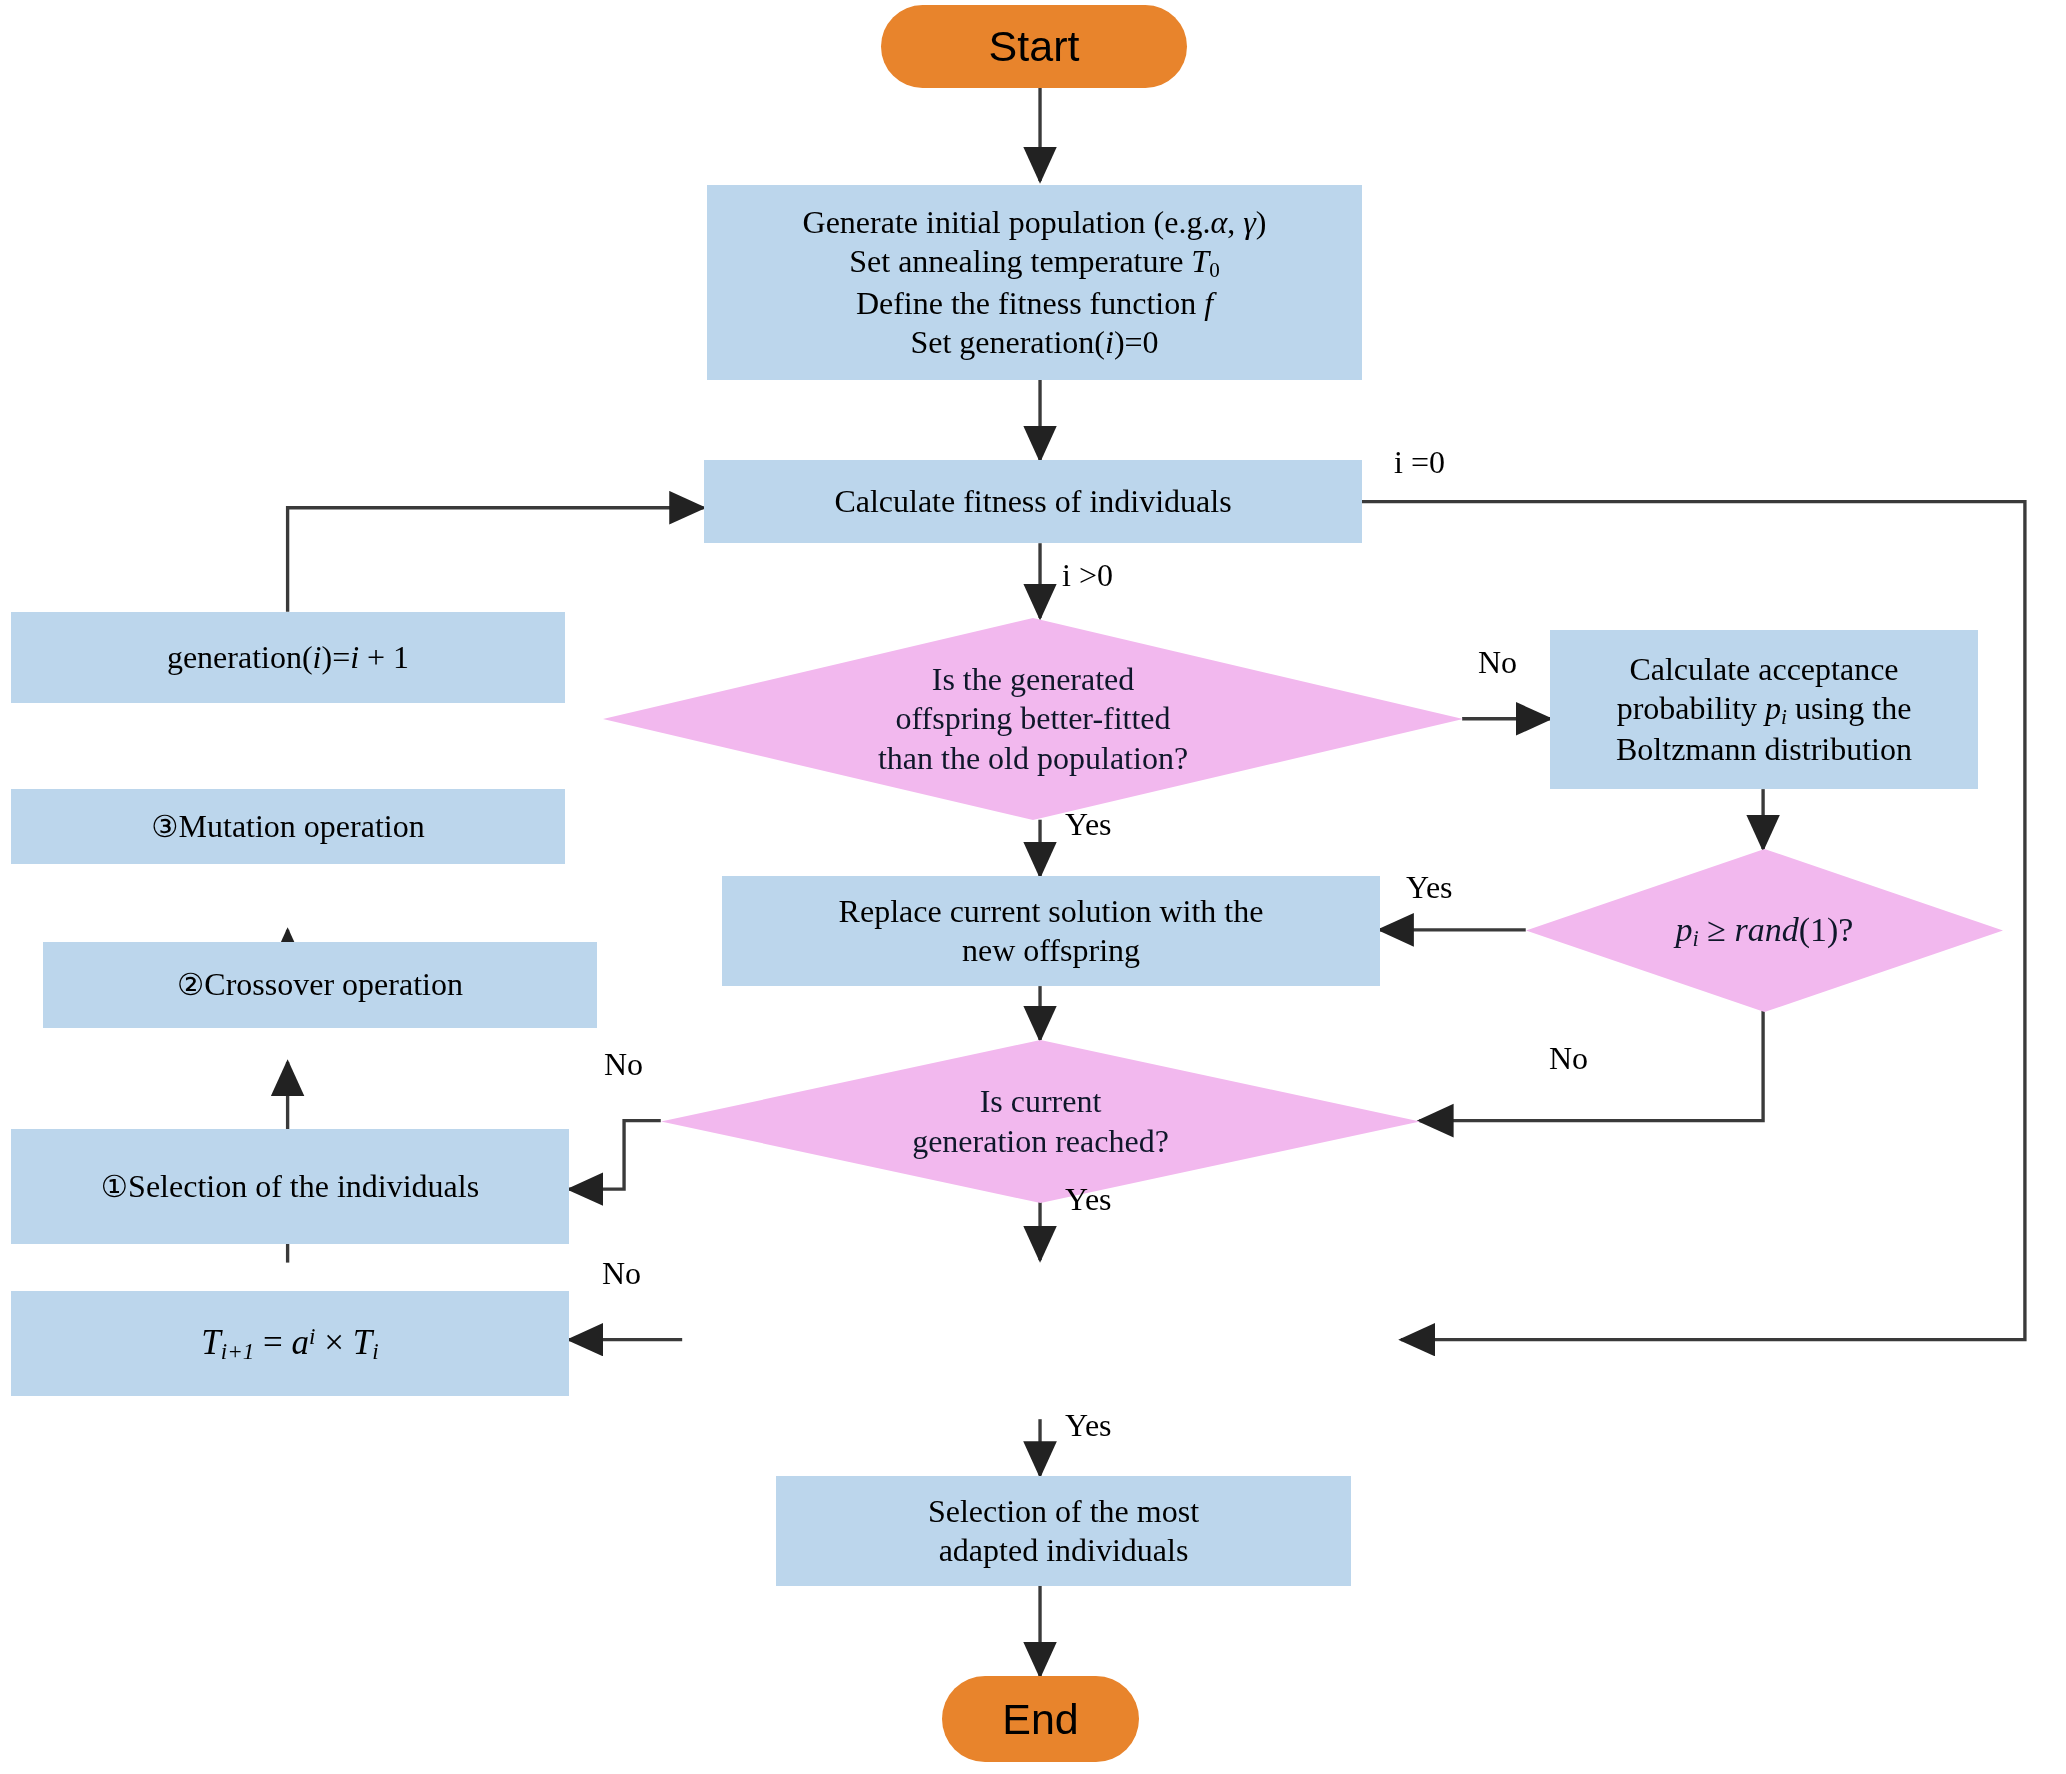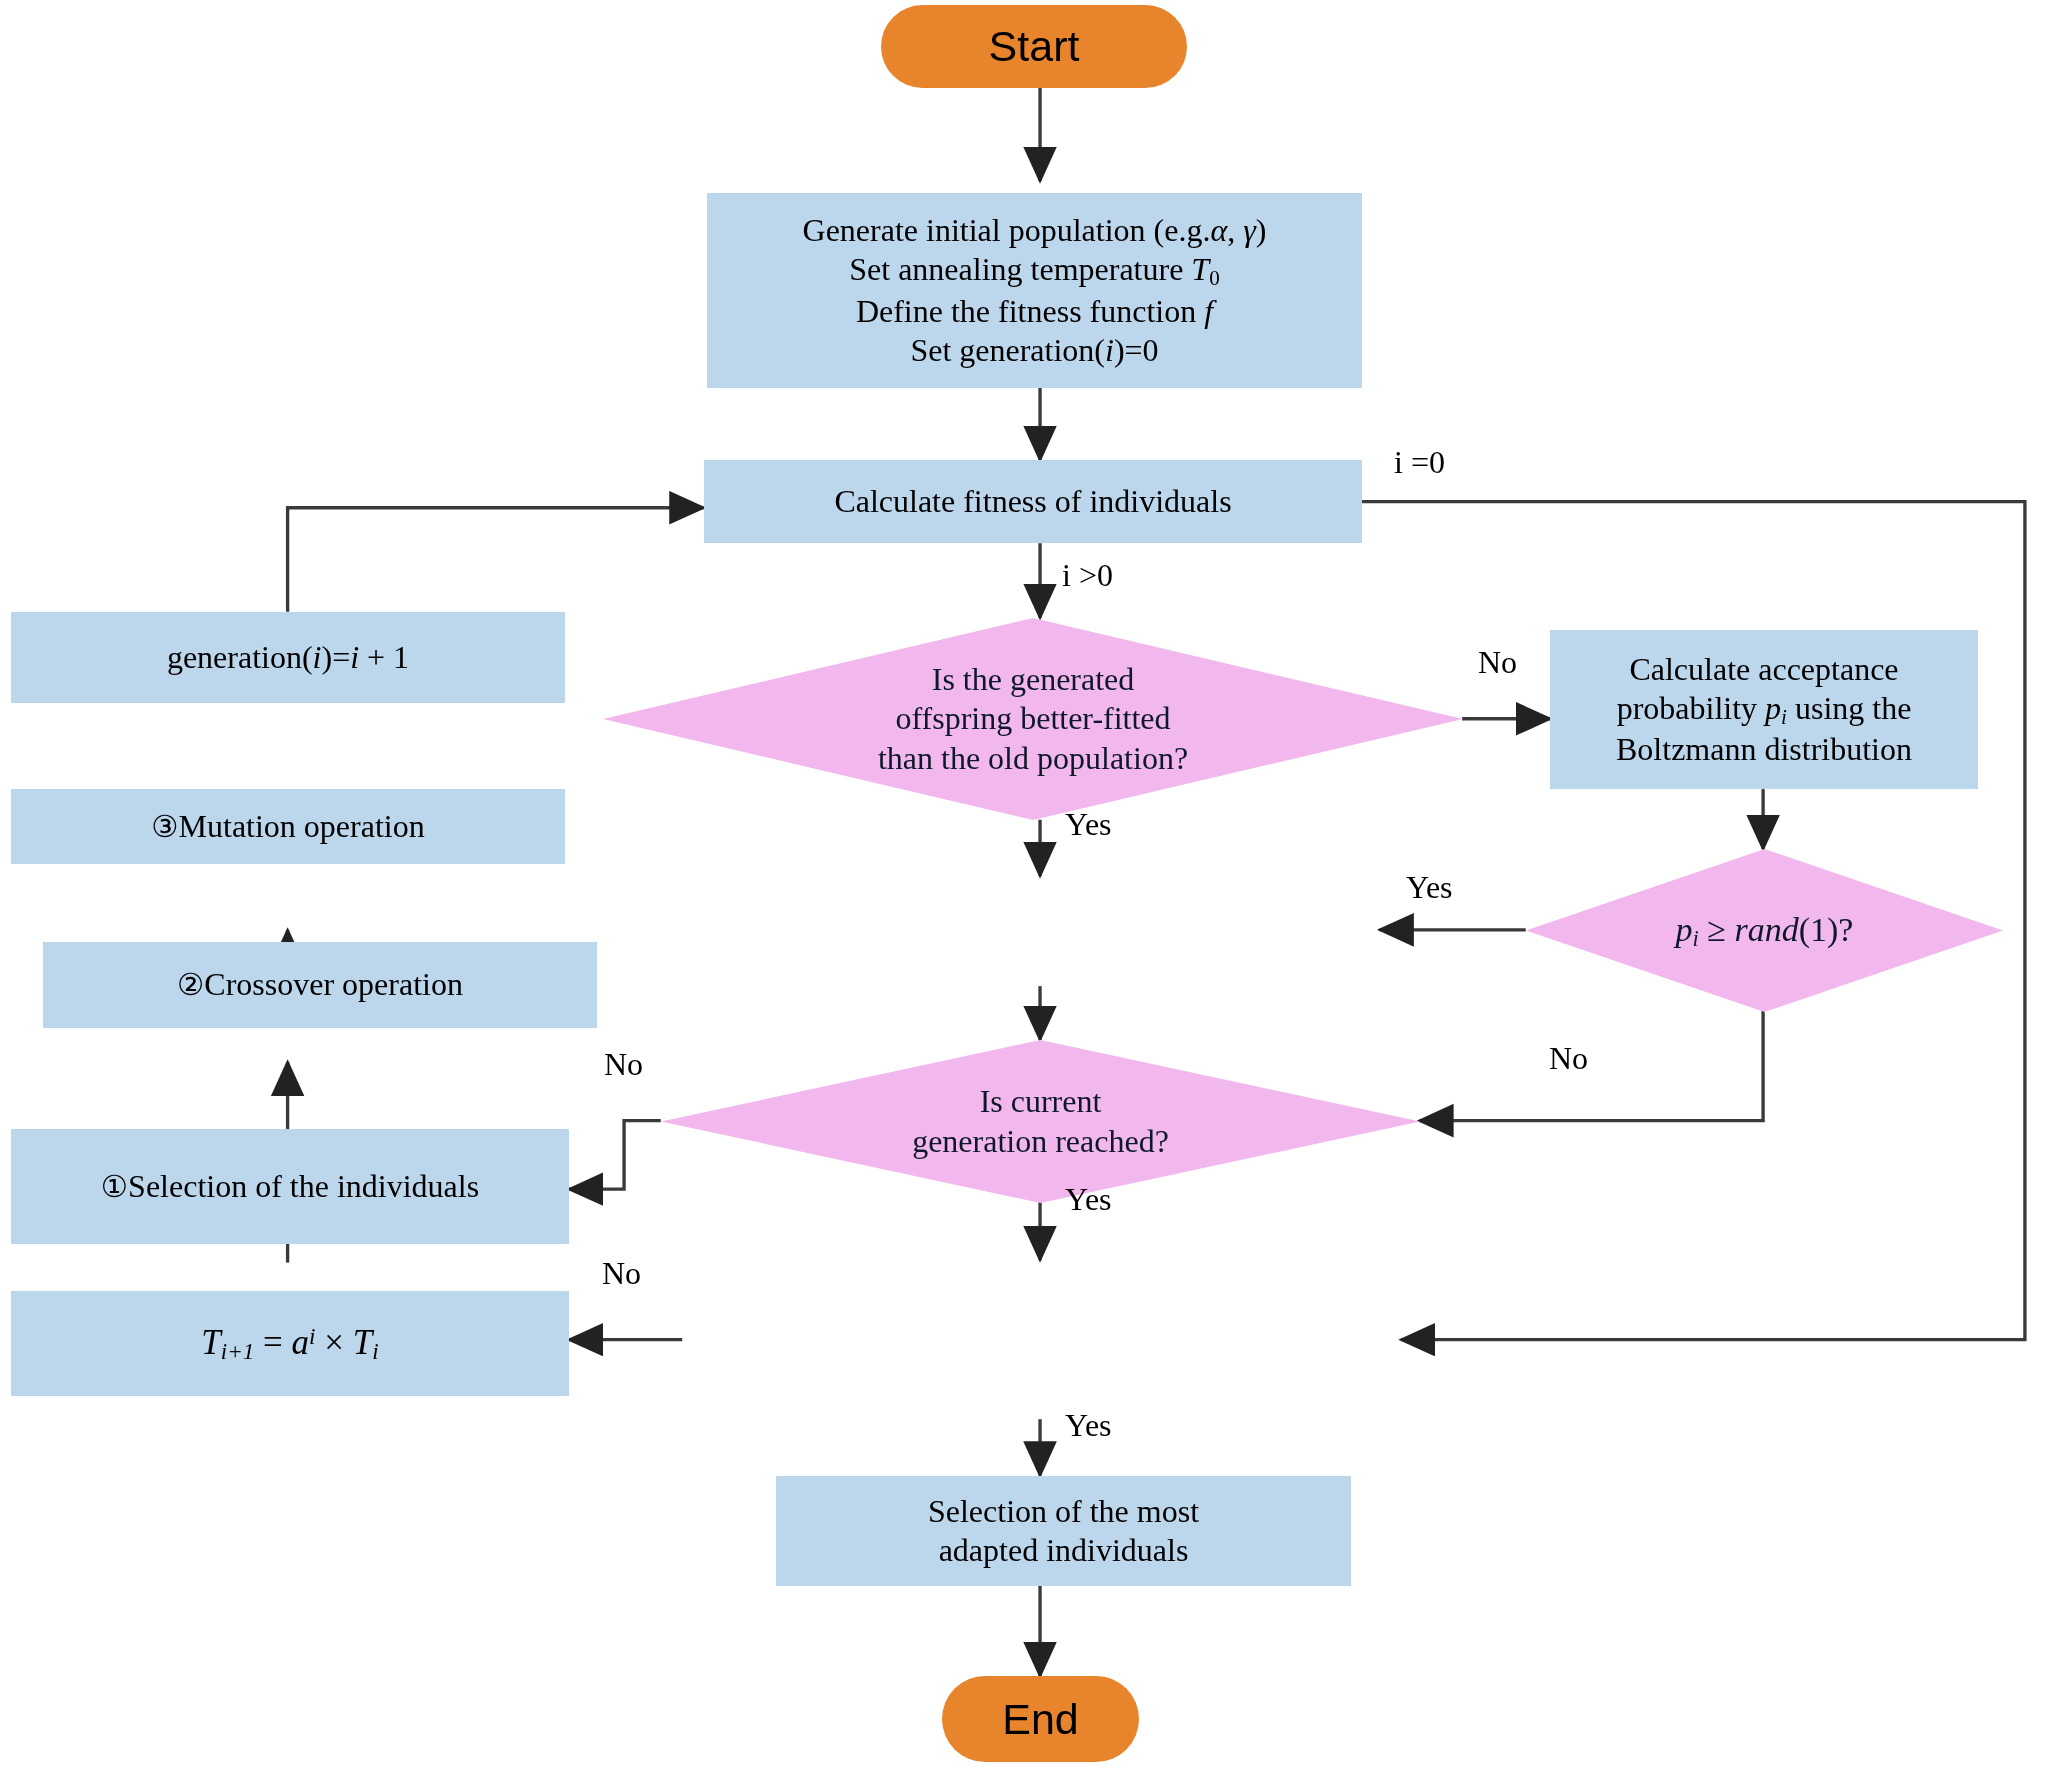--- a/index.html
+++ b/index.html
@@ -130,21 +130,21 @@
       <path d="M470,1412 L470,1300"></path>
 
       <path d="M470,1000 L470,830 L1150,830"></path>
     </g>
   </svg>
 
   <div class="node term" style="left:881px; top:4.9px; width:306px; height:83px;">
     <span>Start</span>
   </div>
 
-  <div class="node proc" style="left:707px; top:185px; width:655px; height:195px;margin-top:8px;">
+  <div class="node proc" style="left:707px; top:185px; width:655px; height:195px;">
     <div>
       <div>Generate initial population (e.g.<span class="ital">α</span>, <span class="ital">γ</span>)</div>
       <div>Set annealing temperature <span class="ital">T</span><sub>0</sub></div>
       <div>Define the fitness function <span class="ital">f</span></div>
       <div>Set generation(<span class="ital">i</span>)=0</div>
     </div>
   </div>
 
   <div class="node proc" style="left:704px; top:460px; width:658px; height:83px;">
     <span>Calculate fitness of individuals</span>
@@ -169,20 +169,26 @@
     </div>
   </div>
 
   <div class="dia-wrap" style="left:1526px; top:849px; width:477px; height:163px;">
     <div class="dia-shape"></div>
     <div class="dia-text">
       <span style="font-size:34px;"><span class="ital">p</span><sub class="ital">i</sub> ≥ <span class="ital">rand</span>(1)?</span>
     </div>
   </div>
 
+  <div class="node proc" style="left:722px; top:876px; width:658px; height:110px;">
+    <div>
+      <div>Replace current solution with the</div>
+      <div>new offspring</div>
+    </div>
+  </div>
 
   <div class="dia-wrap" style="left:661px; top:1040px; width:759px; height:163px;">
     <div class="dia-shape"></div>
     <div class="dia-text">
       <div>
         <div>Is current</div>
         <div>generation reached?</div>
       </div>
     </div>
   </div>

